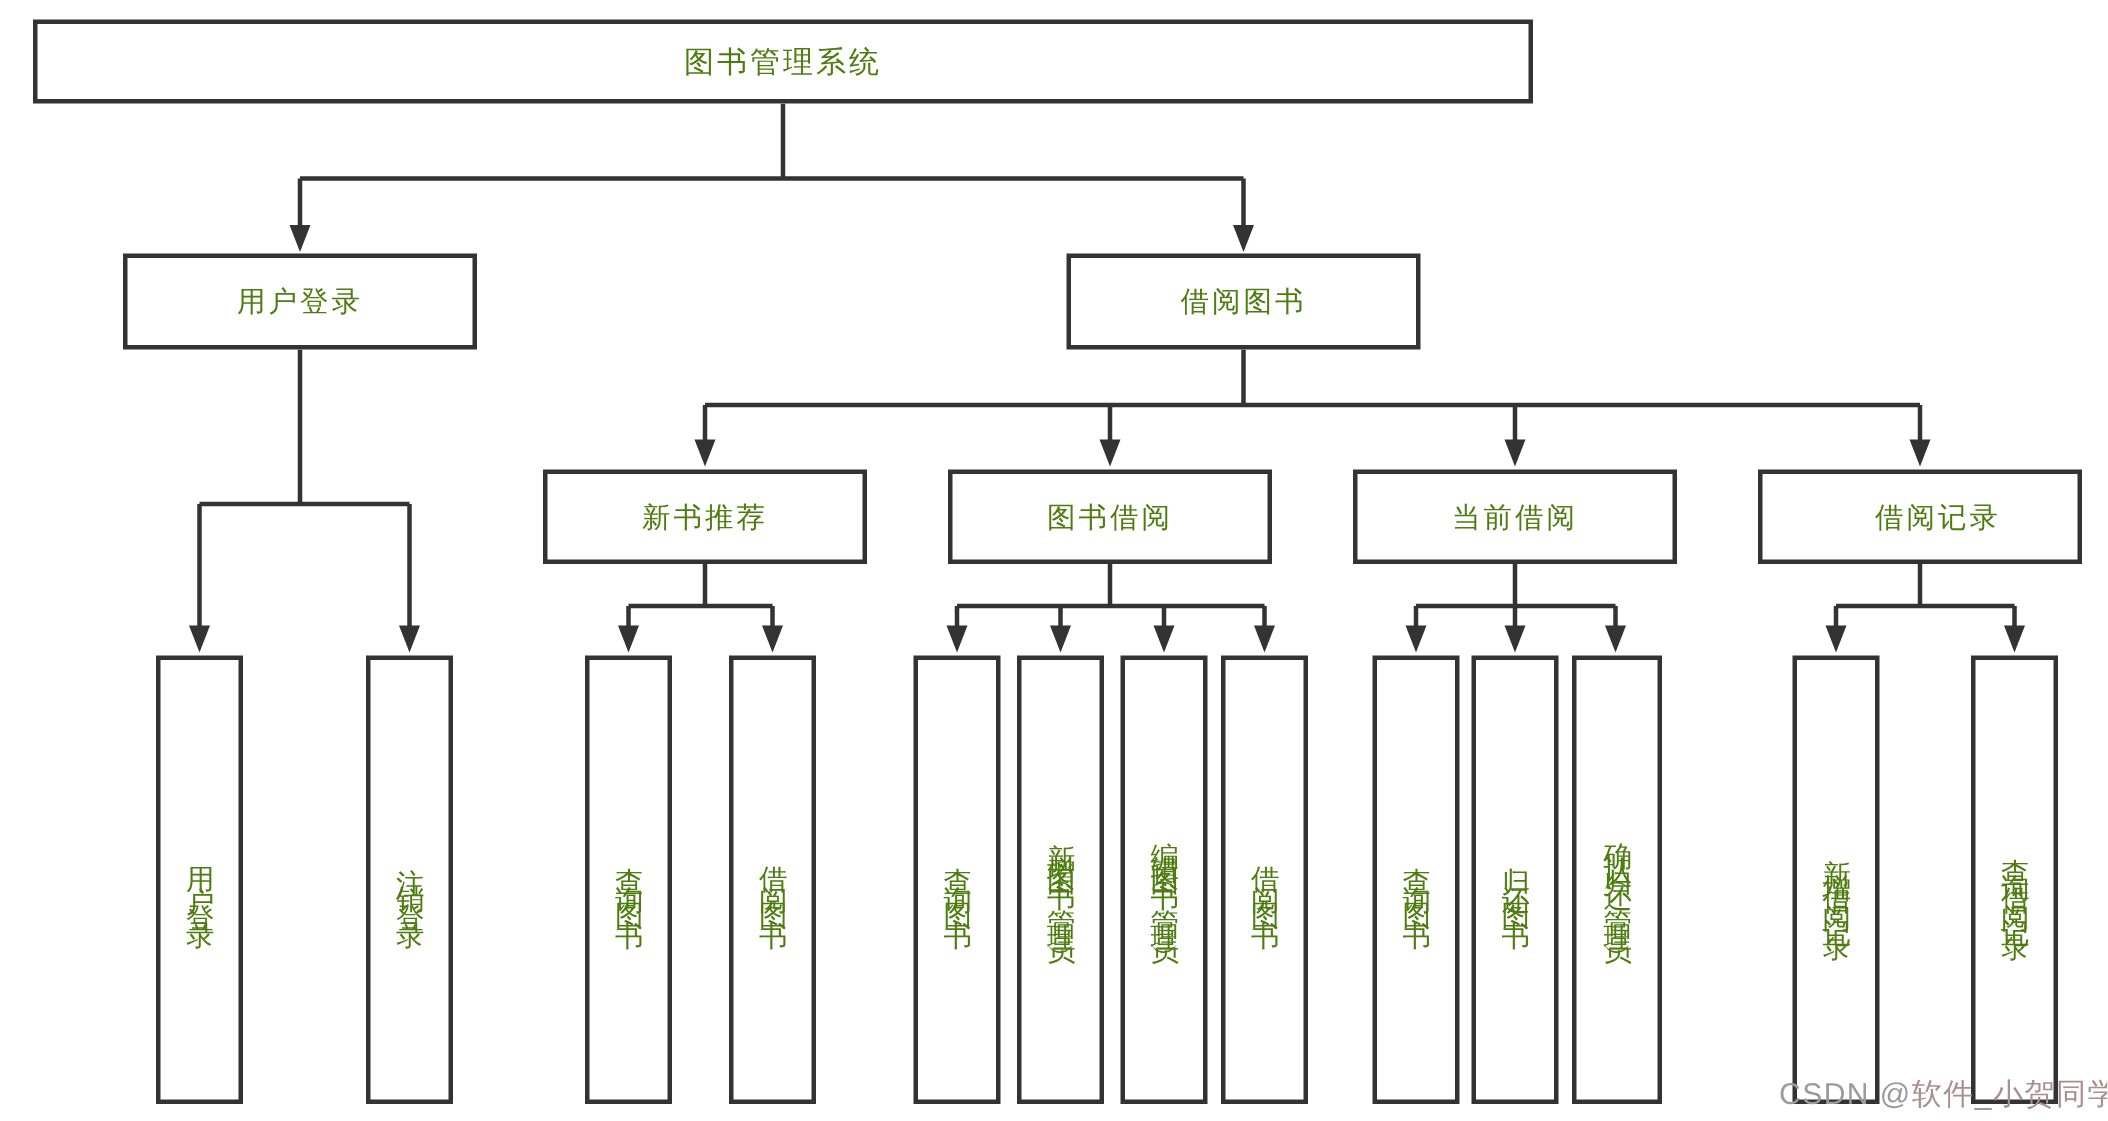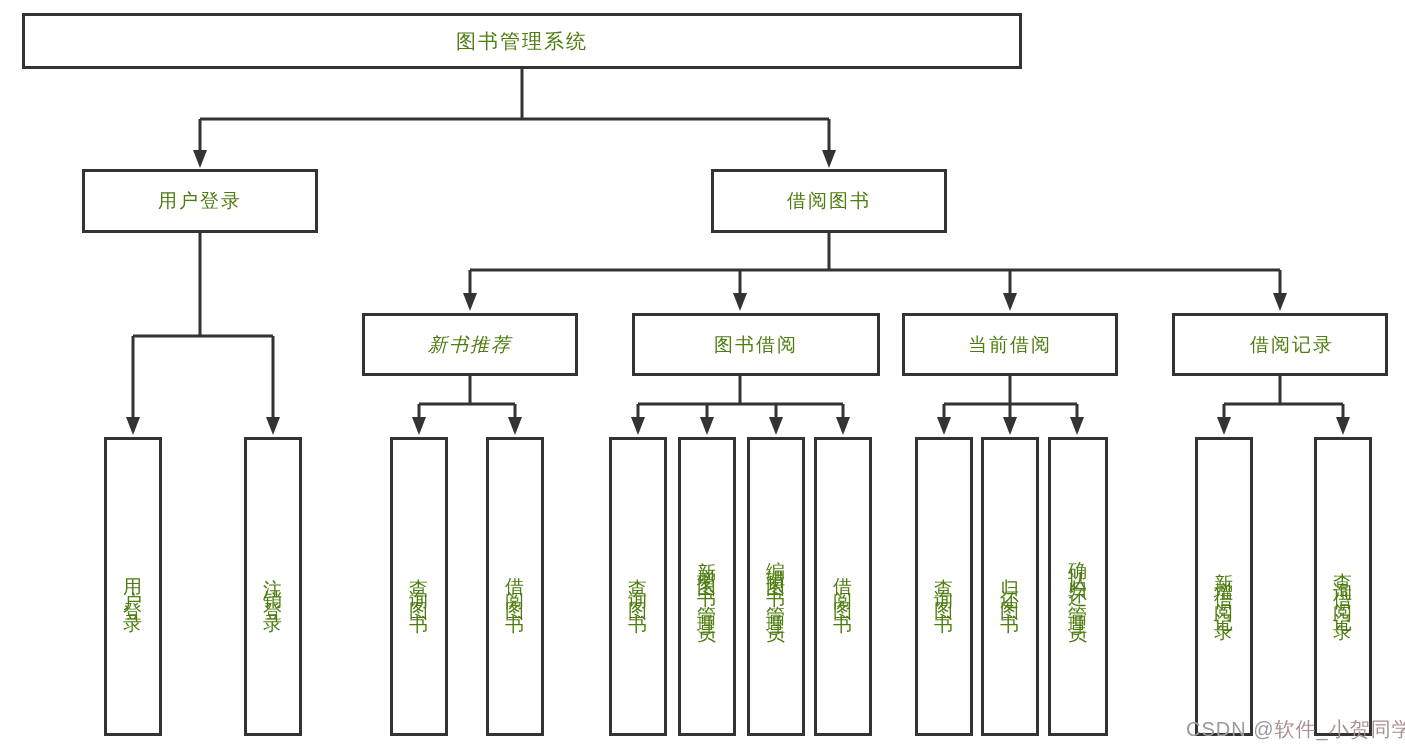--- a/index.html
+++ b/index.html
@@ -103,22 +103,22 @@
       <polygon points="1217,417 1231,417 1224,435"></polygon>
       <polygon points="1336,417 1350,417 1343,435"></polygon>
     </g>
   </svg>
 
   <div class="box root" style="left:22px; top:13px; width:1000px; height:56px;">图书管理系统</div>
 
   <div class="box" style="left:82px; top:169px; width:236px; height:64px;">用户登录</div>
   <div class="box" style="left:711px; top:169px; width:236px; height:64px;">借阅图书</div>
 
-  <div class="box" style="left:362px; top:313px; width:216px; height:63px;font-style:italic;">新书推荐</div>
-  <div class="box" style="left:632px; top:313px; width:248px; height:63px;">图书借阅</div>
+  <div class="box" style="left:362px; top:313px; width:216px; height:63px;">新书推荐</div>
+  <div class="box" style="left:632px; top:313px; width:216px; height:63px;">图书借阅</div>
   <div class="box" style="left:902px; top:313px; width:216px; height:63px;text-align:center;">当前借阅</div>
   <div class="box" style="left:1172px; top:313px; width:216px; height:63px;padding-left:24px;">借阅记录</div>
 
   <div class="vbox" style="left:104px; top:437px; width:58px; height:299px;">
     <span>用户登录</span>
   </div>
   <div class="vbox" style="left:244px; top:437px; width:58px; height:299px;">
     <span>注销登录</span>
   </div>
 

